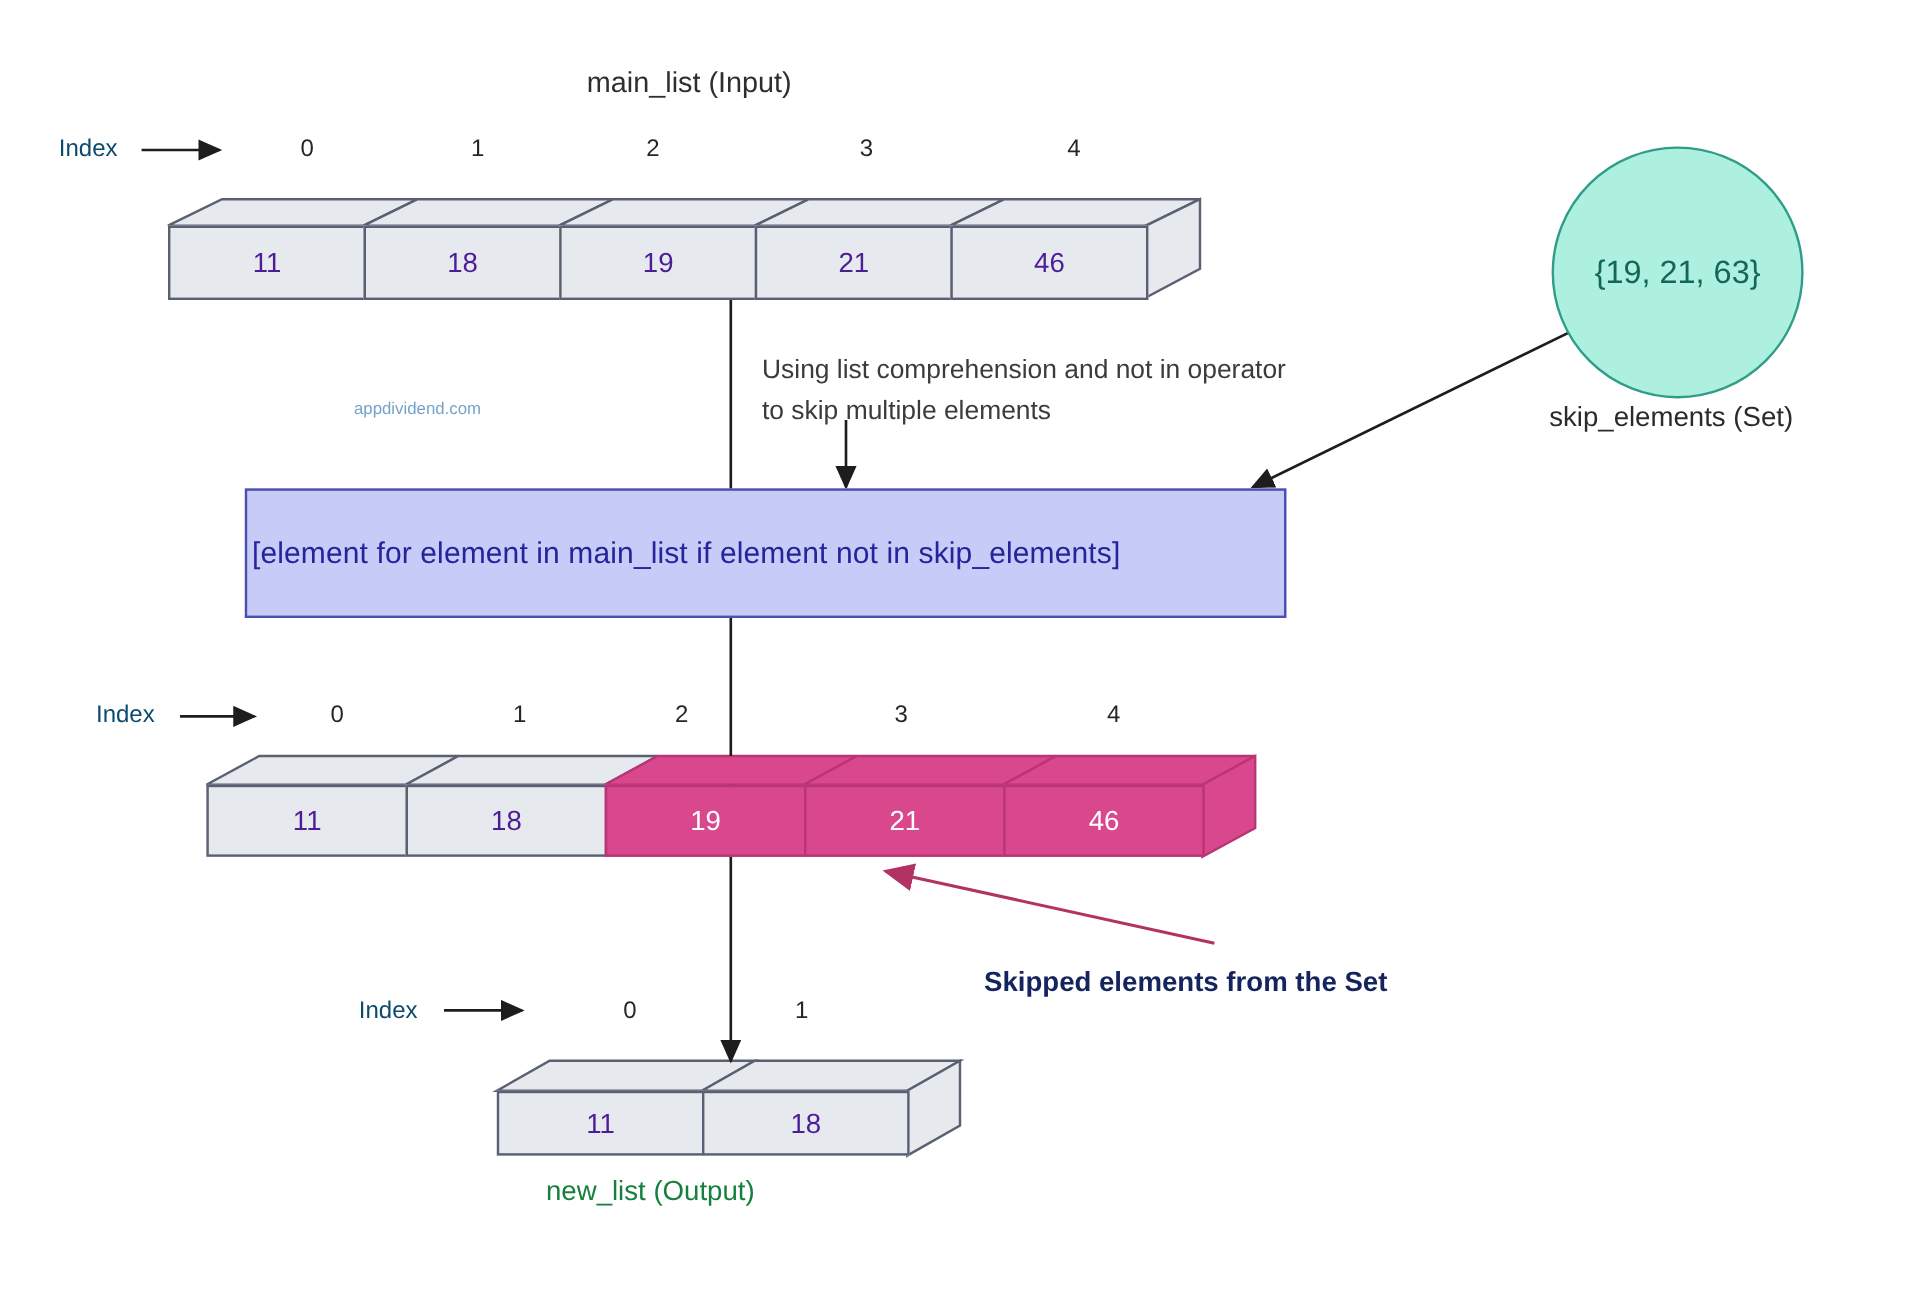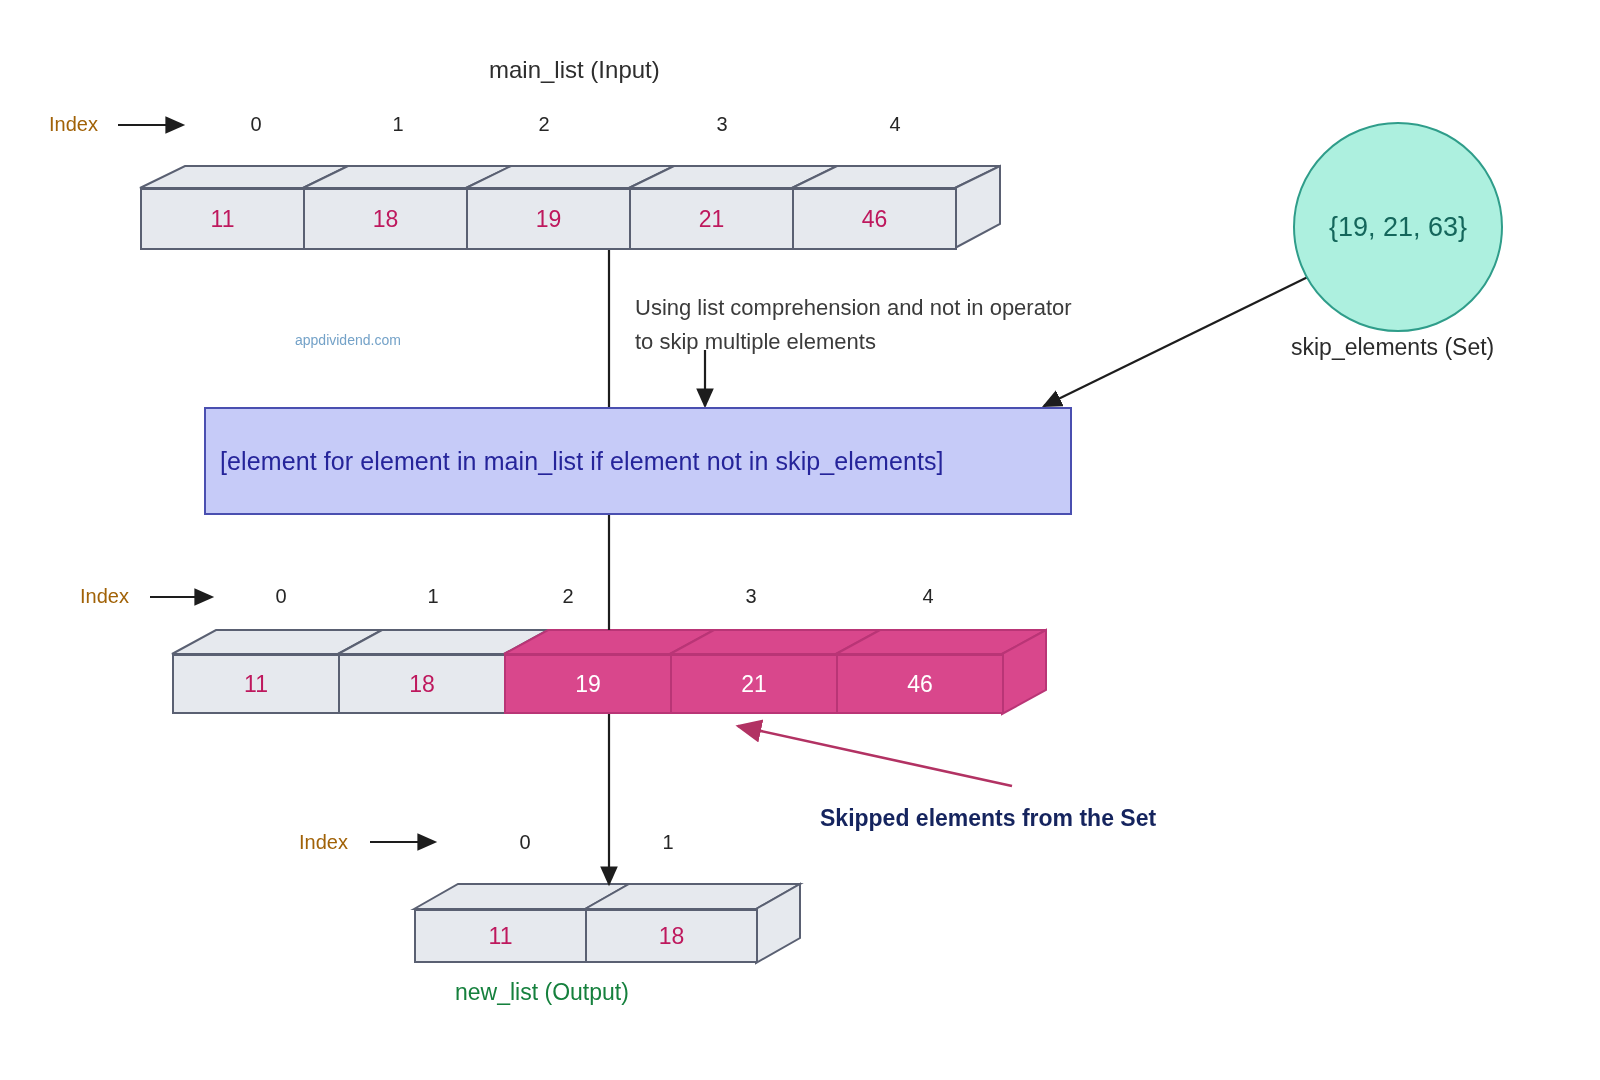--- a/index.html
+++ b/index.html
@@ -34,21 +34,21 @@
     position: absolute;
     color: #2b2b2b;
     white-space: nowrap;
   }
   .title-text {
     font-size: 24px;
     color: #2e2e2e;
   }
   .index-word {
     font-size: 20px;
-    color: #a16207;
+    color: #0c4a6e;
   }
   .index-num {
     font-size: 20px;
     color: #262626;
     text-align: center;
   }
 
   
   .array {
     position: absolute;
@@ -57,40 +57,40 @@
     position: absolute;
     box-sizing: border-box;
     border: 2px solid #5a6072;
     display: flex;
     align-items: center;
     justify-content: center;
     font-size: 23px;
   }
   .cell.gray {
     background: #e6e9ee;
-    color: #be185d;
+    color: #4c1d95;
     border-color: #5a6072;
   }
   .cell.pink {
     background: #d9478c;
     color: #ffffff;
     border-color: #b93576;
   }
 
   
 
   
   .code-box {
     position: absolute;
     box-sizing: border-box;
     background: #c6cbf8;
     border: 2px solid #4a4fb0;
     display: flex;
     align-items: center;
-    padding-left: 14px;
+    padding-left: 4px;
   }
   .code-text {
     font-size: 25px;
     color: #25249a;
     letter-spacing: 0.1px;
     white-space: nowrap;
   }
 
   
   .set-circle {

